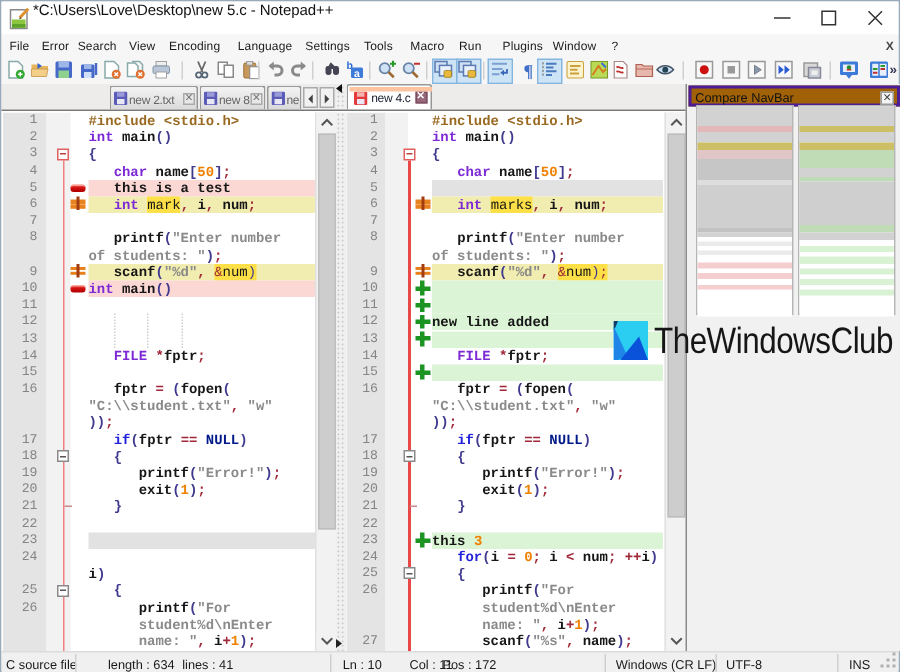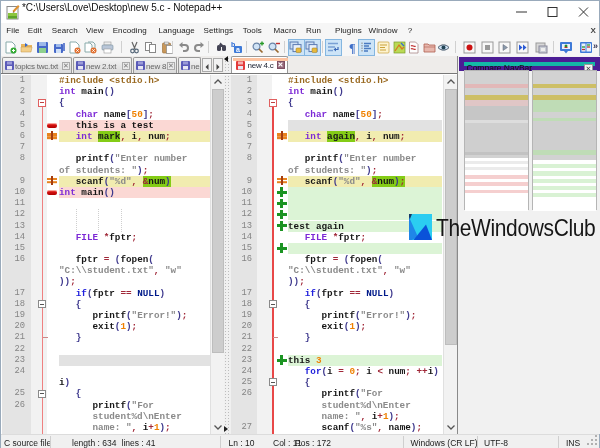--- a/index.html
+++ b/index.html
@@ -23,41 +23,41 @@
 .pane{position:absolute;top:1px;height:359px;overflow:hidden;background:#fff}
 .gut{position:absolute;left:0;top:0;height:100%;background:#e4e4e4}
 .fm{position:absolute;top:0;height:100%;background:#f2f2f2}
 .redline{position:absolute;width:1.6px;bottom:0;background:#ef6a6a}
 .ln{position:absolute;text-align:right;font:8.8px "Liberation Mono",monospace;color:#858585;line-height:11.19px}
 .rb{position:absolute;height:11.19px}
 .cl{position:absolute;height:11.19px;font:bold 9.3px "Liberation Mono",monospace;line-height:11.19px;color:#161616;white-space:pre}
 .cl i{font-style:normal}
 i.pp{color:#9a6a22}i.kwT{color:#7d2ad6}i.kwI{color:#2222dd}i.kwN{color:#001a8a}
 i.op{color:#a02838}i.br{color:#3f3a8e}i.num{color:#ef8000}i.st{color:#8a8a8a}i.id{color:#161616}
-b.wd{font-weight:bold;background:#84cc16}
+b.wd{font-weight:normal;background:#fde047}
 .fb{position:absolute;width:8px;height:8px;border:1px solid #8a8a8a;background:#fff}
 .fb.r{border-color:#e06060}
 .fb.r b{background:#c04040}
 .fb b{position:absolute;left:1px;top:2.6px;width:4px;height:1px;background:#555}
 .ft{position:absolute;width:5px;height:1px;background:#c88}
 .ic-rem{position:absolute;width:10px;height:11px}
 .ic-rem::before{content:"";position:absolute;left:0;top:3px;width:10px;height:5px;border-radius:2px;background:linear-gradient(#ff6a5a,#d01010 45%,#b00000);box-shadow:inset 0 1px 0 rgba(255,255,255,.45)}
 .ic-chg{position:absolute;width:11px;height:11px}
 .ic-chg::before{content:"";position:absolute;left:0;top:2.5px;width:10px;height:2.2px;background:#e8821e;box-shadow:0 3.2px 0 #e8821e}
 .ic-chg::after{content:"";position:absolute;left:4.4px;top:0;width:1.6px;height:9px;background:#a33c10}
 .ic-add{position:absolute;width:11px;height:11px}
 .ic-add::before{content:"";position:absolute;left:3.3px;top:0.6px;width:3.2px;height:9.6px;background:#1b9422}
 .ic-add::after{content:"";position:absolute;left:0.3px;top:3.8px;width:9.6px;height:3.2px;background:#1b9422}
 .ig{position:absolute;left:17px;top:0;height:11.19px;border-left:1px dotted #cfcfcf;box-shadow:22px 0 0 -0.5px #00000000}
 .vsb{position:absolute;top:1px;width:14px;height:359px;background:#f2f2f2;border-left:1px solid #e0e0e0}
 .sa{position:absolute;left:0;width:14px;height:14px;background:#f2f2f2}
 .th{position:absolute;left:1px;width:12px;background:#cdcdcd;border:1px solid #bdbdbd}
 .split{position:absolute;top:1px;height:359px;background-color:#f0f0f0;background-image:radial-gradient(#bdbdbd 26%,rgba(0,0,0,0) 30%);background-size:3px 3px}
 #navpanel{position:absolute;left:455.5px;top:55px;width:144.5px;height:378px;background:#f1f1f1;border-left:1px solid #8a8a8a}
-#nvtitle{position:absolute;left:1px;top:1px;width:141.5px;height:14px;border:5px solid #4c1d95;background:#14b8a6;font-size:8.5px;color:#111;padding-left:3px;line-height:13px}
+#nvtitle{position:absolute;left:1px;top:1px;width:141.5px;height:14px;border:2px solid #4c1d95;background:#a16207;font-size:8.5px;color:#111;padding-left:3px;line-height:13px}
 #nvx{position:absolute;right:2px;top:2px;width:9px;height:9px;border:1px solid #999;background:#f4f4f4;font-size:7px;line-height:7px;text-align:center;color:#444}
 .nvc{position:absolute;top:14.3px;width:65px;height:140px;background:#fff;border:1px solid #b5b5b5}
 #status{position:absolute;left:0;top:433px;width:100%;height:15px;background:#f0f0f0;border-top:1px solid #dcdcdc;font-size:8.5px;color:#1a1a1a}
 #status span{position:absolute;top:2.5px;white-space:pre}
 #status .sep{position:absolute;top:1px;width:1px;height:13px;background:#cfcfcf}
 #logo{position:absolute;left:406px;top:212px;width:194px;height:29px;z-index:50}
 #logo .lt{position:absolute;left:29px;top:1px;font-size:24.5px;color:#161616;letter-spacing:-0.4px;font-family:"Liberation Sans",sans-serif;transform:scaleX(.855);transform-origin:left top;white-space:nowrap}
 
 </style></head><body>
 <div id="win">
@@ -75,21 +75,21 @@
         </svg></div>
 <div class="btn" style="left:536px"><svg width="31" height="22">
           <rect x="11" y="6.5" width="9" height="9" fill="none" stroke="#333" stroke-width="1"></rect>
         </svg></div>
 <div class="btn" style="left:567px"><svg width="31" height="22">
           <path d="M11 6.5l9 9M20 6.5l-9 9" stroke="#333" stroke-width="1"></path>
         </svg></div>
 </div>
 <div id="menubar">
 <span style="left:5.3px">File</span>
-<span style="left:26.8px">Edit</span>
+<span style="left:26.8px">Error</span>
 <span style="left:50.8px">Search</span>
 <span style="left:85px">View</span>
 <span style="left:111.7px">Encoding</span>
 <span style="left:157.5px">Language</span>
 <span style="left:202.5px">Settings</span>
 <span style="left:241.7px">Tools</span>
 <span style="left:272.5px">Macro</span>
 <span style="left:305px">Run</span>
 <span style="left:334px">Plugins</span>
 <span style="left:367.5px">Window</span>
@@ -260,29 +260,20 @@
 <div class="tbsep" style="left:170.5px"></div>
 <div class="tbsep" style="left:207px"></div>
 <div class="tbsep" style="left:244.6px"></div>
 <div class="tbsep" style="left:282.6px"></div>
 <div class="tbsep" style="left:321px"></div>
 <div class="tbsep" style="left:454.2px"></div>
 <div class="tbsep" style="left:552.2px"></div>
 <div style="position:absolute;left:592px;top:3px;font-size:9px;color:#335;font-weight:bold">»</div>
 </div>
 <div id="tabrow">
-<div class="tab" style="left:1px;width:70px">
-        <span class="fl"><svg width="9" height="9">
-            <rect width="9" height="9" rx="1" fill="#5b5bb8"></rect>
-            <rect x="2" y="0.5" width="5" height="3" fill="#9a9ad8"></rect>
-            <rect x="2" y="5" width="5" height="3.5" fill="#e8e8f4"></rect>
-          </svg></span>
-        <span class="tx">topics twc.txt</span>
-        <span class="xb" style="left:59px">✕</span>
-      </div>
 <div class="tab" style="left:72px;width:59px">
         <span class="fl"><svg width="9" height="9">
             <rect width="9" height="9" rx="1" fill="#5b5bb8"></rect>
             <rect x="2" y="0.5" width="5" height="3" fill="#9a9ad8"></rect>
             <rect x="2" y="5" width="5" height="3.5" fill="#e8e8f4"></rect>
           </svg></span>
         <span class="tx">new 2.txt</span>
         <span class="xb" style="left:48px">✕</span>
       </div>
 <div class="tab" style="left:132px;width:44px">
@@ -422,42 +413,42 @@
           <b></b>
         </div>
 <pre class="cl" style="top:22.4px;left:57px;width:154px"><i class="br">{</i></pre>
 <span class="ln" style="top:33.6px;width:21px">4</span>
 <pre class="cl" style="top:33.6px;left:57px;width:154px">   <i class="kwT">char</i><i class="id"> name</i><i class="br">[</i><i class="num">50</i><i class="br">]</i><i class="op">;</i></pre>
 <span class="ln" style="top:44.8px;width:21px">5</span>
 <div class="rb" style="top:44.8px;left:57px;width:154px;background:#e2e2e2"></div>
 <span class="ln" style="top:55.9px;width:21px">6</span>
 <div class="rb" style="top:55.9px;left:57px;width:154px;background:#f1ecb0"></div>
 <div class="ic-chg" style="top:55.9px;left:46px"></div>
-<pre class="cl" style="top:55.9px;left:57px;width:154px">   <i class="kwT">int</i> <b class="wd"><i class="id">again</i></b><i class="op">,</i><i class="id"> i</i><i class="op">,</i><i class="id"> num</i><i class="op">;</i></pre>
+<pre class="cl" style="top:55.9px;left:57px;width:154px">   <i class="kwT">int</i> <b class="wd"><i class="id">marks</i></b><i class="op">,</i><i class="id"> i</i><i class="op">,</i><i class="id"> num</i><i class="op">;</i></pre>
 <span class="ln" style="top:67.1px;width:21px">7</span>
 <span class="ln" style="top:78.3px;width:21px">8</span>
 <pre class="cl" style="top:78.3px;left:57px;width:154px">   <i class="id">printf</i><i class="br">(</i><i class="st">"Enter number</i></pre>
 <pre class="cl" style="top:89.5px;left:57px;width:154px"><i class="st">of students: "</i><i class="br">)</i><i class="op">;</i></pre>
 <span class="ln" style="top:100.7px;width:21px">9</span>
 <div class="rb" style="top:100.7px;left:57px;width:154px;background:#f1ecb0"></div>
 <div class="ic-chg" style="top:100.7px;left:46px"></div>
 <pre class="cl" style="top:100.7px;left:57px;width:154px">   <i class="id">scanf</i><i class="br">(</i><i class="st">"%d"</i><i class="op">,</i> <b class="wd"><i class="op">&amp;</i><i class="id">num</i><i class="br">)</i><i class="op">;</i></b></pre>
 <span class="ln" style="top:111.9px;width:21px">10</span>
 <div class="rb" style="top:111.9px;left:57px;width:154px;background:#dcf4d6"></div>
 <div class="ic-add" style="top:111.9px;left:46px"></div>
 <span class="ln" style="top:123.1px;width:21px">11</span>
 <div class="rb" style="top:123.1px;left:57px;width:154px;background:#dcf4d6"></div>
 <div class="ic-add" style="top:123.1px;left:46px"></div>
 <span class="ln" style="top:134.3px;width:21px">12</span>
 <div class="rb" style="top:134.3px;left:57px;width:154px;background:#dcf4d6"></div>
 <div class="ic-add" style="top:134.3px;left:46px"></div>
+<pre class="cl" style="top:134.3px;left:57px;width:154px"><i class="id">new line added</i></pre>
 <span class="ln" style="top:145.5px;width:21px">13</span>
 <div class="rb" style="top:145.5px;left:57px;width:154px;background:#dcf4d6"></div>
 <div class="ic-add" style="top:145.5px;left:46px"></div>
-<pre class="cl" style="top:145.5px;left:57px;width:154px"><i class="id">test again</i></pre>
 <span class="ln" style="top:156.7px;width:21px">14</span>
 <pre class="cl" style="top:156.7px;left:57px;width:154px">   <i class="kwT">FILE</i><i class="op"> *</i><i class="id">fptr</i><i class="op">;</i></pre>
 <span class="ln" style="top:167.8px;width:21px">15</span>
 <div class="rb" style="top:167.8px;left:57px;width:154px;background:#dcf4d6"></div>
 <div class="ic-add" style="top:167.8px;left:46px"></div>
 <span class="ln" style="top:179.0px;width:21px">16</span>
 <pre class="cl" style="top:179.0px;left:57px;width:154px">   <i class="id">fptr</i><i class="op"> = </i><i class="br">(</i><i class="id">fopen</i><i class="br">(</i></pre>
 <pre class="cl" style="top:190.2px;left:57px;width:154px"><i class="st">"C:\\student.txt"</i><i class="op">,</i><i class="st"> "w"</i></pre>
 <pre class="cl" style="top:201.4px;left:57px;width:154px"><i class="br">))</i><i class="op">;</i></pre>
 <span class="ln" style="top:212.6px;width:21px">17</span>

